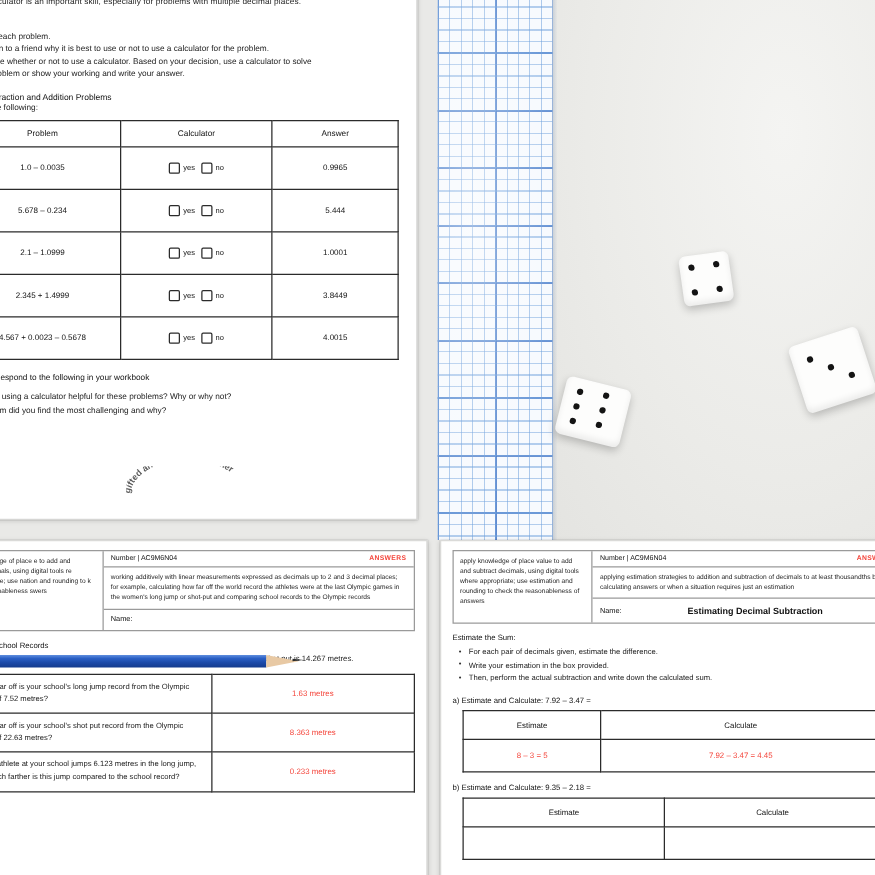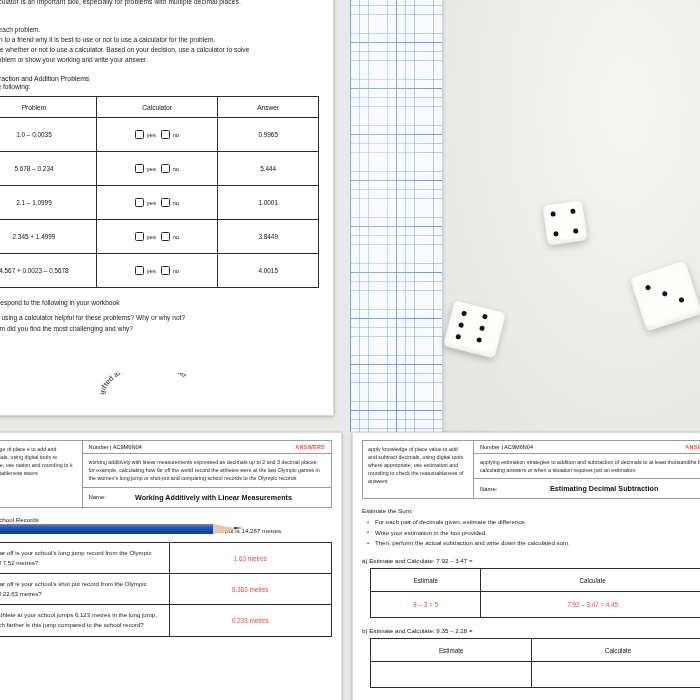--- a/index.html
+++ b/index.html
@@ -353,21 +353,20 @@
       <div class="hdr-grid">
         <div class="hdr-left">y knowledge of place e to add and subtract mals, using digital tools re appropriate; use nation and rounding to k the reasonableness swers</div>
         <div class="hdr-right">
           <div class="hdr-code-row">
             <span class="hdr-code">Number | AC9M6N04</span>
             <span class="hdr-answers">ANSWERS</span>
           </div>
           <div class="hdr-desc">working additively with linear measurements expressed as decimals up to 2 and 3 decimal places; for example, calculating how far off the world record the athletes were at the last Olympic games in the women's long jump or shot-put and comparing school records to the Olympic records</div>
           <div class="hdr-name-row">
             <span class="hdr-name">Name:</span>
-            <span class="hdr-title">Working Additively with Linear Measurements</span>
           </div>
         </div>
       </div>
 
       <p class="bl-qtitle">estion 3: School Records</p>
       <p class="bl-ptext">ur school's record for the girl's long jump is 5.89 metres, and the record for the women's shot put is 14.267 metres.</p>
 
       <table class="bl-table">
         <tbody>
           <tr>

